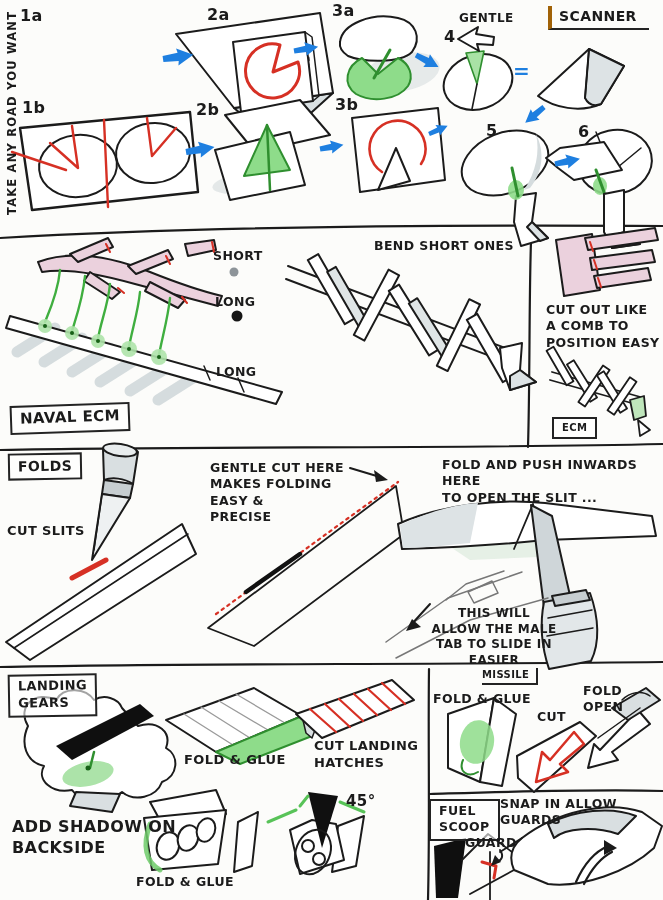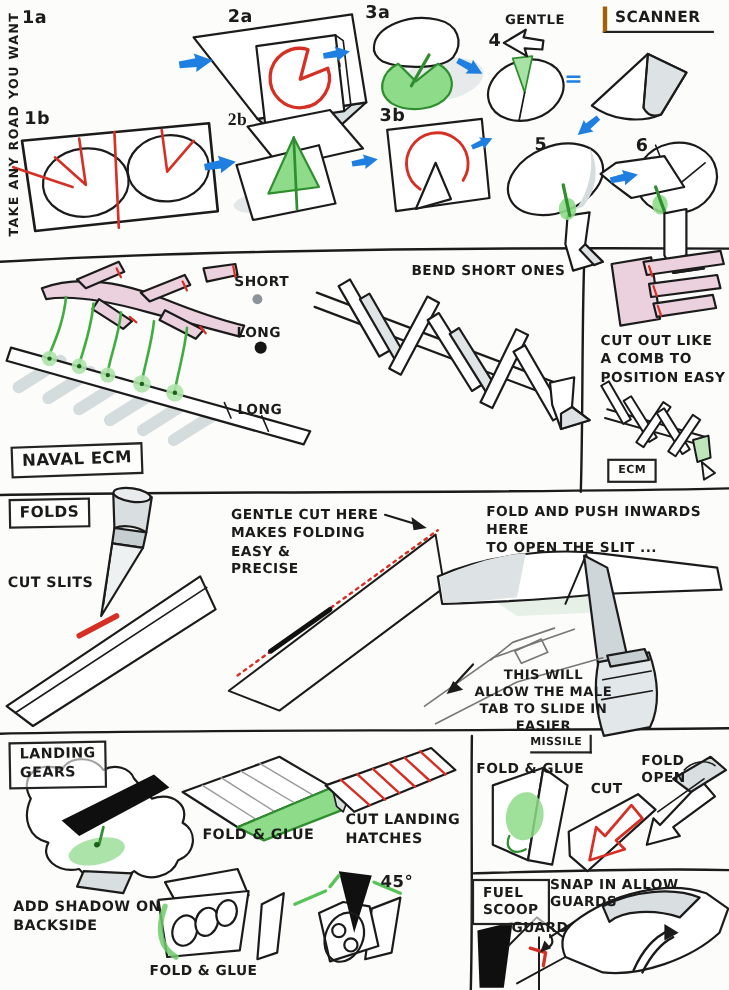--- a/index.html
+++ b/index.html
@@ -327,22 +327,22 @@
 <div class="lbl title-scanner" style="left:548px;top:6px;">SCANNER</div>
 <div class="lbl big" style="left:20px;top:6px;">1a</div>
 <div class="lbl big" style="left:207px;top:5px;">2a</div>
 <div class="lbl big" style="left:332px;top:1px;">3a</div>
 <div class="lbl big" style="left:444px;top:27px;">4</div>
 <div class="lbl" style="left:459px;top:11px;font-size:12px;">GENTLE</div>
 <div class="lbl blue" style="left:513px;top:58px;">=</div>
 <div class="lbl big" style="left:486px;top:121px;">5</div>
 <div class="lbl big" style="left:578px;top:122px;">6</div>
 <div class="lbl big" style="left:22px;top:98px;">1b</div>
-<div class="lbl big" style="left:207px;top:100px;font-family:Liberation Serif, serif;">2b</div>
-<div class="lbl big" style="left:345px;top:95px;">3b</div>
+<div class="lbl big" style="left:196px;top:100px;">2b</div>
+<div class="lbl big" style="left:335px;top:95px;">3b</div>
 
 <div class="lbl" style="left:213px;top:248px;text-align:right;">SHORT</div>
 <div class="lbl" style="left:215px;top:294px;">LONG</div>
 <div class="lbl" style="left:374px;top:238px;">BEND SHORT ONES</div>
 <div class="lbl" style="left:216px;top:364px;">LONG</div>
 <div class="lbl boxed" style="left:10px;top:404px;font-size:15px;transform:rotate(-2deg);">NAVAL ECM</div>
 <div class="lbl" style="left:546px;top:302px;">CUT OUT LIKE
 A COMB TO
 POSITION EASY</div>
 <div class="lbl boxed" style="left:552px;top:417px;font-size:10px;">ECM</div>
@@ -357,21 +357,21 @@
 TO OPEN THE SLIT ...</div>
 <div class="lbl ctr" style="left:414px;top:606px;width:160px;font-size:12px;">THIS WILL
 ALLOW THE MALE
 TAB TO SLIDE IN EASIER</div>
 
 <div class="lbl boxed" style="left:8px;top:674px;font-size:13px;transform:rotate(-1deg);">LANDING
 GEARS</div>
 <div class="lbl" style="left:184px;top:752px;font-size:13px;">FOLD &amp; GLUE</div>
 <div class="lbl" style="left:314px;top:738px;font-size:13px;">CUT LANDING
 HATCHES</div>
-<div class="lbl" style="left:12px;top:817px;font-size:13px;">ADD SHADOW ON
+<div class="lbl" style="left:12px;top:817px;font-size:16px;">ADD SHADOW ON
 BACKSIDE</div>
 <div class="lbl" style="left:136px;top:874px;">FOLD &amp; GLUE</div>
 <div class="lbl" style="left:346px;top:792px;font-size:15px;">45°</div>
 
 <div class="lbl title-missile" style="left:434px;top:668px;">MISSILE</div>
 <div class="lbl" style="left:433px;top:691px;">FOLD &amp; GLUE</div>
 <div class="lbl" style="left:537px;top:709px;">CUT</div>
 <div class="lbl" style="left:583px;top:683px;">FOLD OPEN</div>
 
 <div class="lbl boxed" style="left:429px;top:799px;font-size:12.5px;">FUEL

